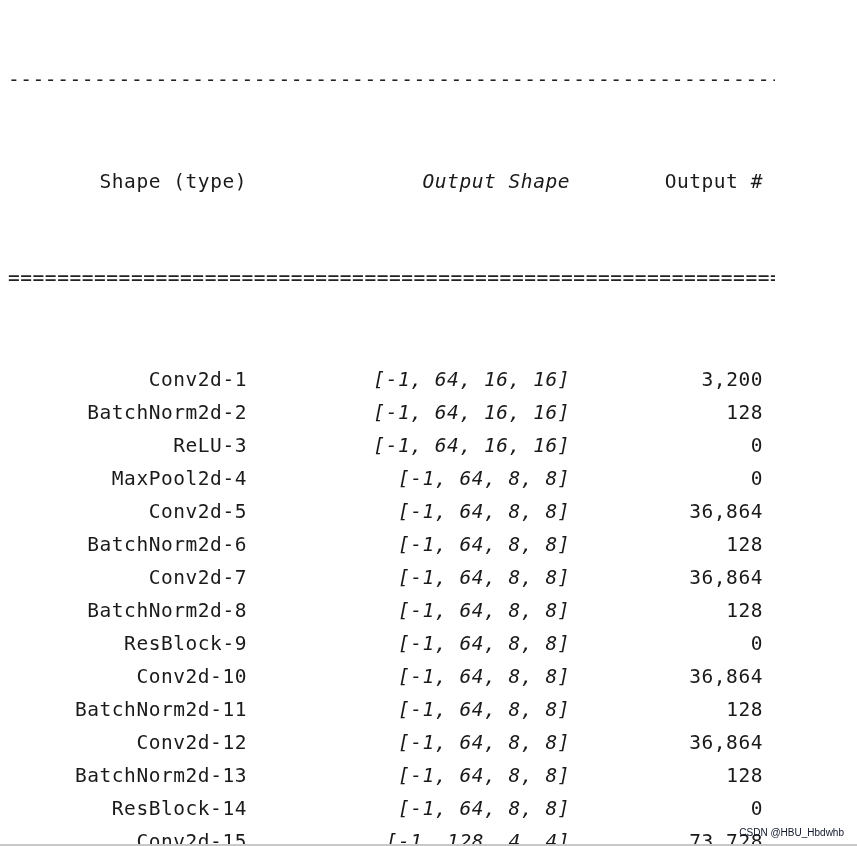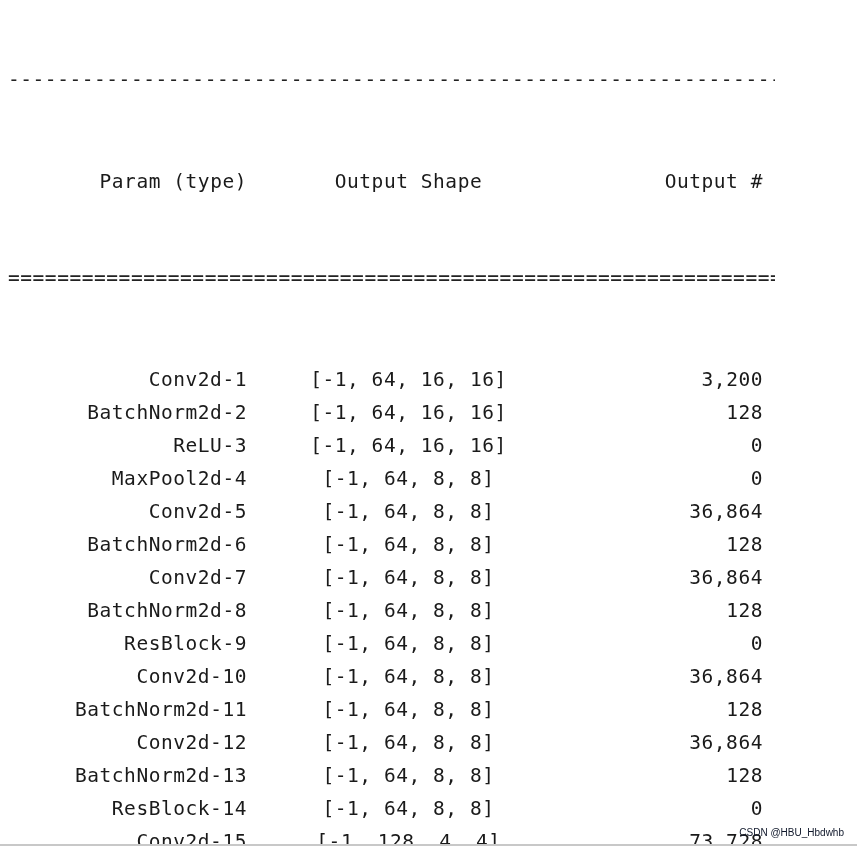--- a/index.html
+++ b/index.html
@@ -10,38 +10,38 @@
     }
     .console {
       position: absolute; left: 8px; top: 0;
       font-size: 19.5px; line-height: 33px;
       white-space: pre;
       letter-spacing: 0.55px;
     }
     .rule { height: 33px; line-height: 27px; color: #222; overflow: hidden; width: 767px; }
     .row { display: flex; height: 33px; }
     .c1 { width: 239px; text-align: right; }
-    .c2 { width: 323px; text-align: center; }
+    .c2 { width: 323px; text-align: right; font-style: italic; }
     .c3 { width: 193px; text-align: right; }
     .watermark {
       position: absolute; right: 13px; bottom: 8px;
       font-family: "Liberation Sans", sans-serif;
       font-size: 10px; color: #0f172a; letter-spacing: 0;
     }
     .bottom-line {
       position: absolute; left: 0; bottom: 0; width: 857px; height: 2px; background: #c8c8c8;
     }
   </style>
 </head>
 <body>
 
 <div class="console">
   <div class="rule">----------------------------------------------------------------</div>
   <div class="row">
-    <span class="c1">Param (type)</span>
+    <span class="c1">Shape (type)</span>
     <span class="c2">Output Shape</span>
     <span class="c3">Output #</span>
   </div>
   <div class="rule">================================================================</div>
   <div id="rows"><div class="row"><span class="c1">Conv2d-1</span><span class="c2">[-1, 64, 16, 16]</span><span class="c3">3,200</span></div><div class="row"><span class="c1">BatchNorm2d-2</span><span class="c2">[-1, 64, 16, 16]</span><span class="c3">128</span></div><div class="row"><span class="c1">ReLU-3</span><span class="c2">[-1, 64, 16, 16]</span><span class="c3">0</span></div><div class="row"><span class="c1">MaxPool2d-4</span><span class="c2">[-1, 64, 8, 8]</span><span class="c3">0</span></div><div class="row"><span class="c1">Conv2d-5</span><span class="c2">[-1, 64, 8, 8]</span><span class="c3">36,864</span></div><div class="row"><span class="c1">BatchNorm2d-6</span><span class="c2">[-1, 64, 8, 8]</span><span class="c3">128</span></div><div class="row"><span class="c1">Conv2d-7</span><span class="c2">[-1, 64, 8, 8]</span><span class="c3">36,864</span></div><div class="row"><span class="c1">BatchNorm2d-8</span><span class="c2">[-1, 64, 8, 8]</span><span class="c3">128</span></div><div class="row"><span class="c1">ResBlock-9</span><span class="c2">[-1, 64, 8, 8]</span><span class="c3">0</span></div><div class="row"><span class="c1">Conv2d-10</span><span class="c2">[-1, 64, 8, 8]</span><span class="c3">36,864</span></div><div class="row"><span class="c1">BatchNorm2d-11</span><span class="c2">[-1, 64, 8, 8]</span><span class="c3">128</span></div><div class="row"><span class="c1">Conv2d-12</span><span class="c2">[-1, 64, 8, 8]</span><span class="c3">36,864</span></div><div class="row"><span class="c1">BatchNorm2d-13</span><span class="c2">[-1, 64, 8, 8]</span><span class="c3">128</span></div><div class="row"><span class="c1">ResBlock-14</span><span class="c2">[-1, 64, 8, 8]</span><span class="c3">0</span></div><div class="row"><span class="c1">Conv2d-15</span><span class="c2">[-1, 128, 4, 4]</span><span class="c3">73,728</span></div></div>
 </div>
 
 <div class="watermark">CSDN @HBU_Hbdwhb</div>
 <div class="bottom-line"></div>
 

